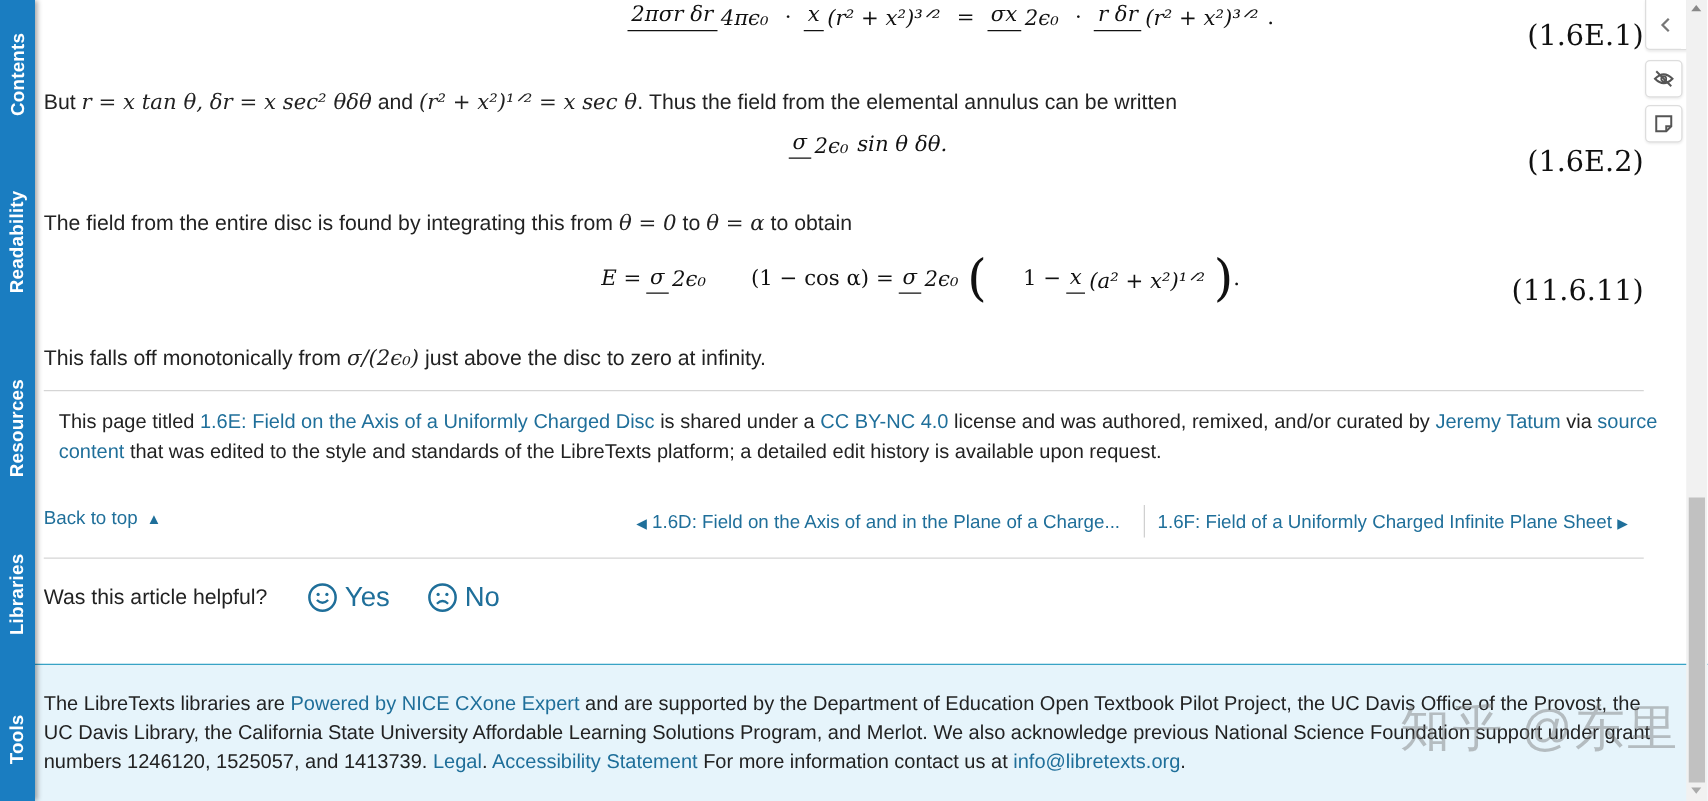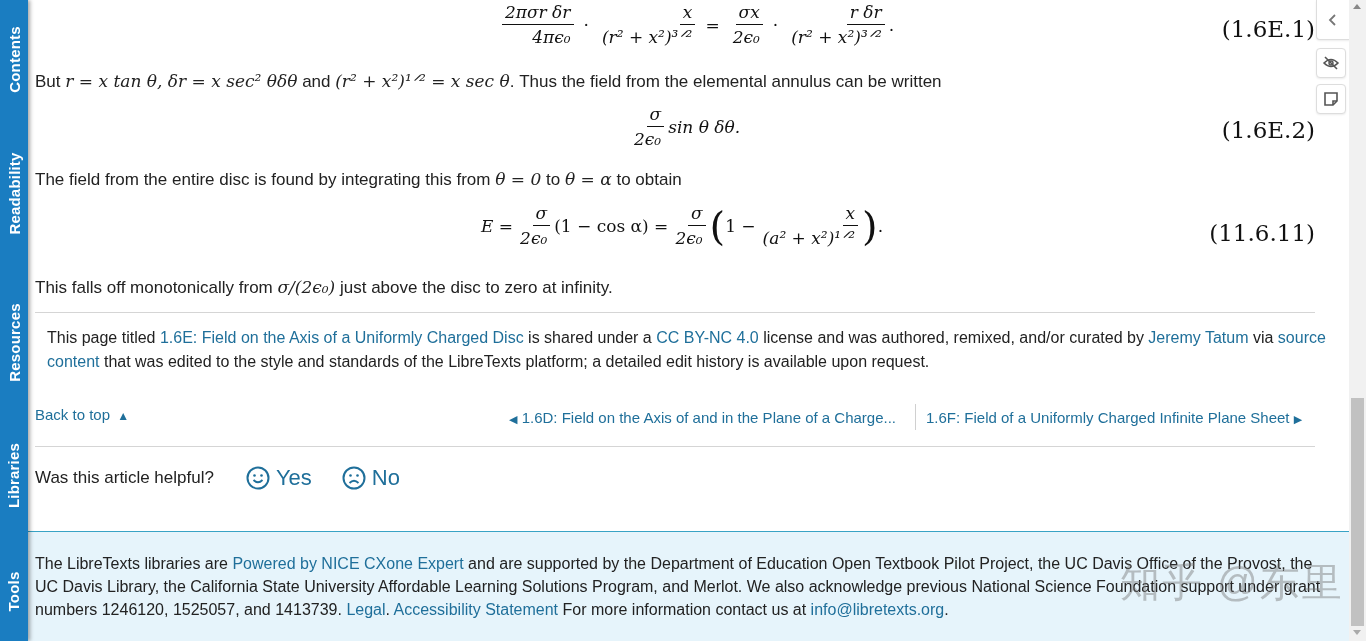--- a/index.html
+++ b/index.html
@@ -19,28 +19,28 @@
     }
     .side-tab span {
       display: block; transform: rotate(-90deg); white-space: nowrap;
       color: #fff; font-size: 15px; font-weight: bold; letter-spacing: 0.2px;
       font-family: "Liberation Sans", sans-serif;
     }
 
     
     .content { position: absolute; left: 35px; top: 0; width: 1280px; }
     .math { font-family: "DejaVu Serif", "Liberation Serif", serif; font-style: italic; }
-    .mathup { font-family: "DejaVu Serif", "Liberation Serif", serif; font-style: normal; }
+    .mathup { font-family: "DejaVu Serif", "Liberation Serif", serif; font-style: normal; margin-left: 29px; }
     .para { position: absolute; left: 0; font-size: 17px; color: #222; white-space: nowrap; }
 
     .eq {
       position: absolute; font-family: "DejaVu Serif", "Liberation Serif", serif;
       font-size: 17px; color: #111; display: flex; align-items: center; white-space: nowrap;
     }
-    .frac { display: inline-flex; flex-direction: column; align-items: flex-end; margin: 0 4px; vertical-align: middle; }
+    .frac { display: inline-flex; flex-direction: row; align-items: center; margin: 0 4px; vertical-align: middle; }
     .frac .num { padding: 0 3px 2px; border-bottom: 1px solid #111; font-style: italic; }
     .frac .den { padding: 2px 3px 0; font-style: italic; }
     .op { margin: 0 6px; font-style: normal; }
     .eqnum {
       position: absolute; right: 0; font-family: "DejaVu Serif", "Liberation Serif", serif;
       font-size: 23px; color: #111;
     }
     .bigparen { font-size: 40px; font-weight: 200; line-height: 1; font-style: normal; }
 
     .hr { position: absolute; left: 0; width: 1280px; height: 1px; background: #d5d5d5; }

